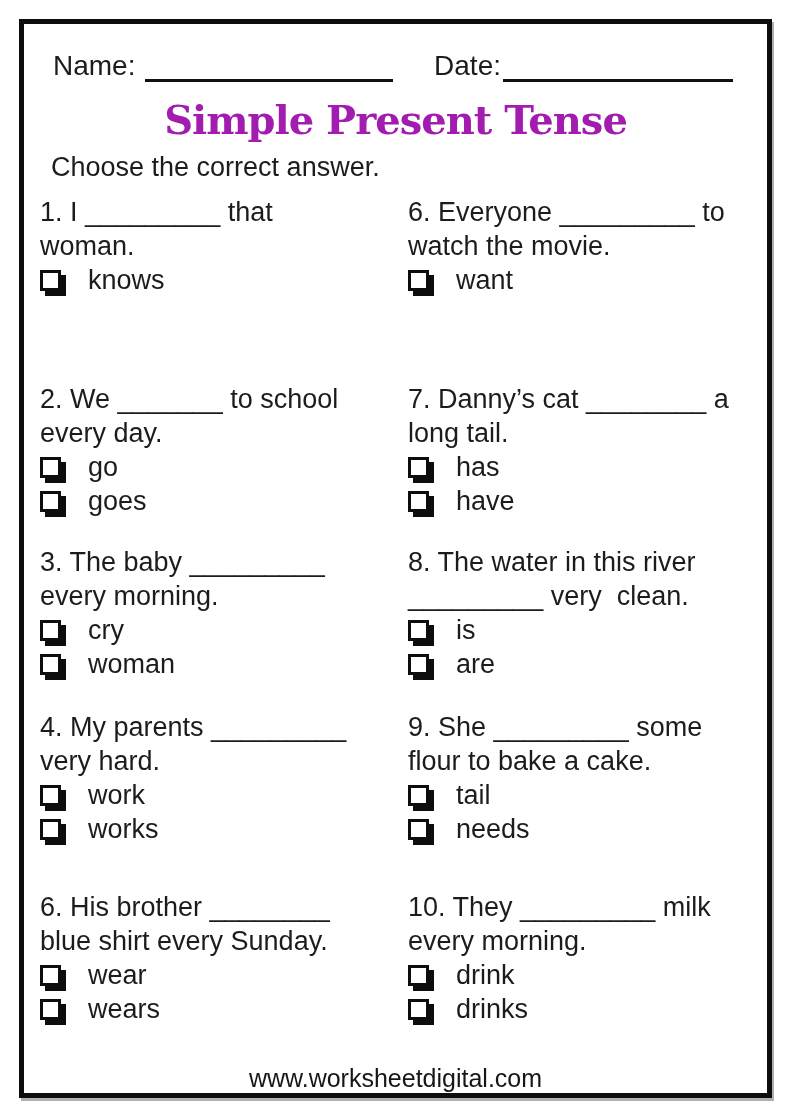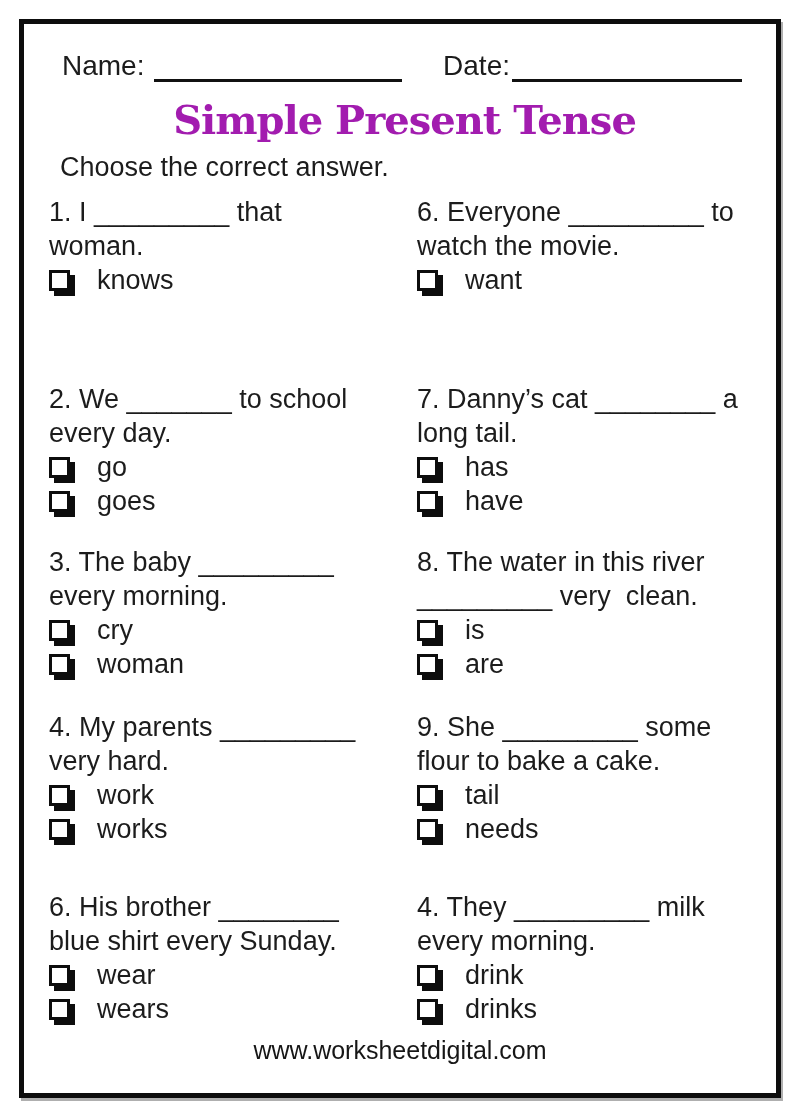--- a/index.html
+++ b/index.html
@@ -18,21 +18,20 @@
   }
   .sheet {
     position: absolute;
     left: 19px;
     top: 19px;
     width: 743px;
     height: 1069px;
     border: 5px solid #0d0d0d;
     background: #ffffff;
     box-shadow: 2px 3px 0 rgba(110,110,110,0.55);
-    padding-left: 9px;
   }
   
   .header-row {
     display: flex;
     justify-content: space-between;
     align-items: flex-end;
     margin: 26px 34px 0 29px;
     font-size: 28px;
   }
   .field-group {
@@ -92,21 +91,21 @@
     background: #ffffff;
     box-shadow: 5px 5px 0 #0d0d0d;
     margin-right: 27px;
     flex: 0 0 auto;
   }
 
   
   .footer {
     position: absolute;
     left: 0;
-    bottom: 28px;
+    bottom: 0;
     width: 100%;
     text-align: center;
     font-size: 25px;
     color: #161616;
   }
 </style>
 </head>
 <body>
 
 <div class="page">
@@ -226,21 +225,21 @@
         <div class="opt">
           <span class="checkbox"></span>
           <span class="opt-label">wear</span>
         </div>
         <div class="opt">
           <span class="checkbox"></span>
           <span class="opt-label">wears</span>
         </div>
       </div>
       <div class="q">
-        <div class="q-line">4. They _________ milk</div>
+        <div class="q-line">10. They _________ milk</div>
         <div class="q-line">every morning.</div>
         <div class="opt">
           <span class="checkbox"></span>
           <span class="opt-label">drink</span>
         </div>
         <div class="opt">
           <span class="checkbox"></span>
           <span class="opt-label">drinks</span>
         </div>
       </div>

